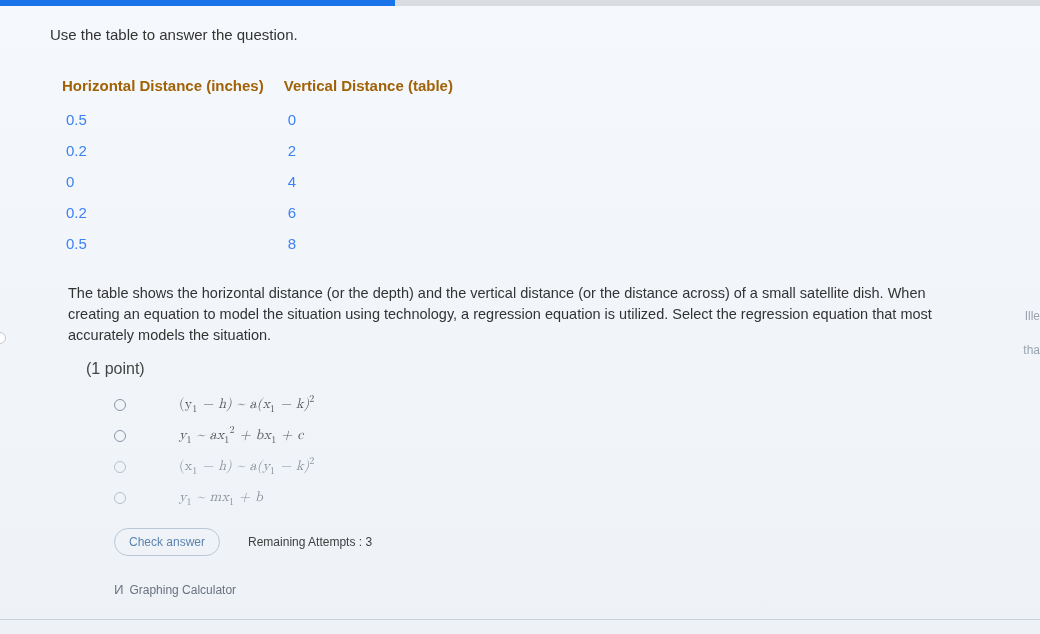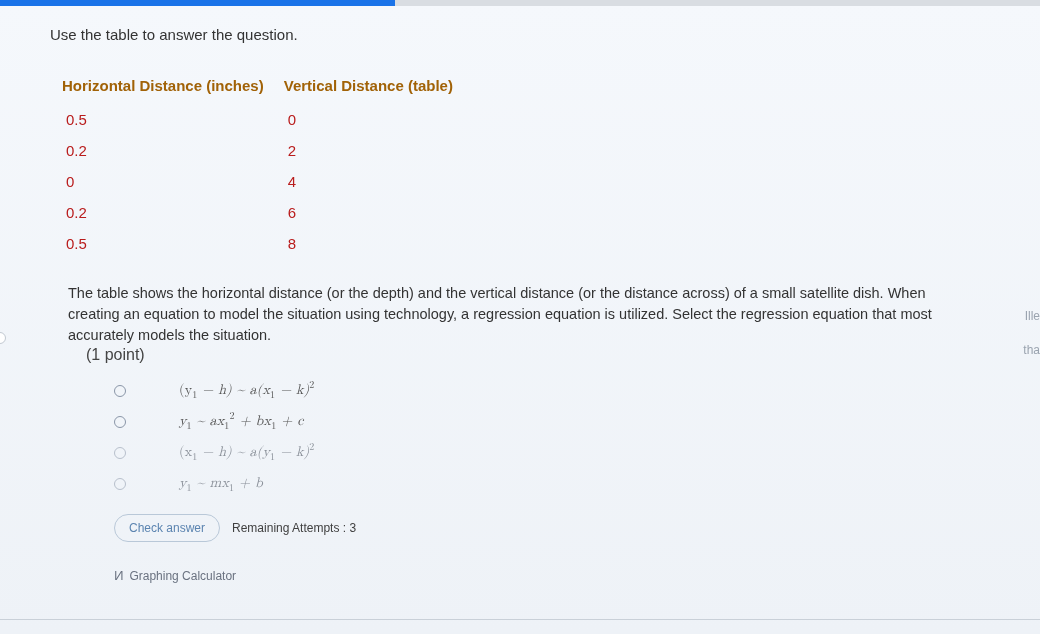--- a/index.html
+++ b/index.html
@@ -41,28 +41,29 @@
     }
     table.data th {
       font-weight: bold;
       font-size: 15px;
       color: #a16207;
       text-align: right;
       padding: 6px 18px 10px 2px;
     }
     table.data td {
       font-size: 15px;
-      color: #b91c1c;
+      color: #3b82f6;
       padding: 7px 18px 7px 6px;
     }
     .context {
       font-size: 14.5px;
       color: #333;
       line-height: 1.45;
       margin-left: 18px;
+      margin-bottom: 14px;
       max-width: 870px;
     }
     .points {
       font-size: 16px;
       color: #444;
       margin-left: 36px;
       margin-bottom: 18px;
     }
     .options {
       margin-left: 64px;
@@ -105,21 +106,21 @@
       font-size: 0.72em;
       vertical-align: sub;
       line-height: 0;
       font-style: normal;
     }
     .controls {
       margin-left: 64px;
       margin-top: 22px;
       display: flex;
       align-items: center;
-      gap: 12px;
+      gap: 28px;
     }
     .check-btn {
       border: 1px solid #b9c8d8;
       color: #5b84b0;
       background: transparent;
       padding: 6px 14px;
       border-radius: 16px;
       font-size: 12px;
       cursor: pointer;
     }

